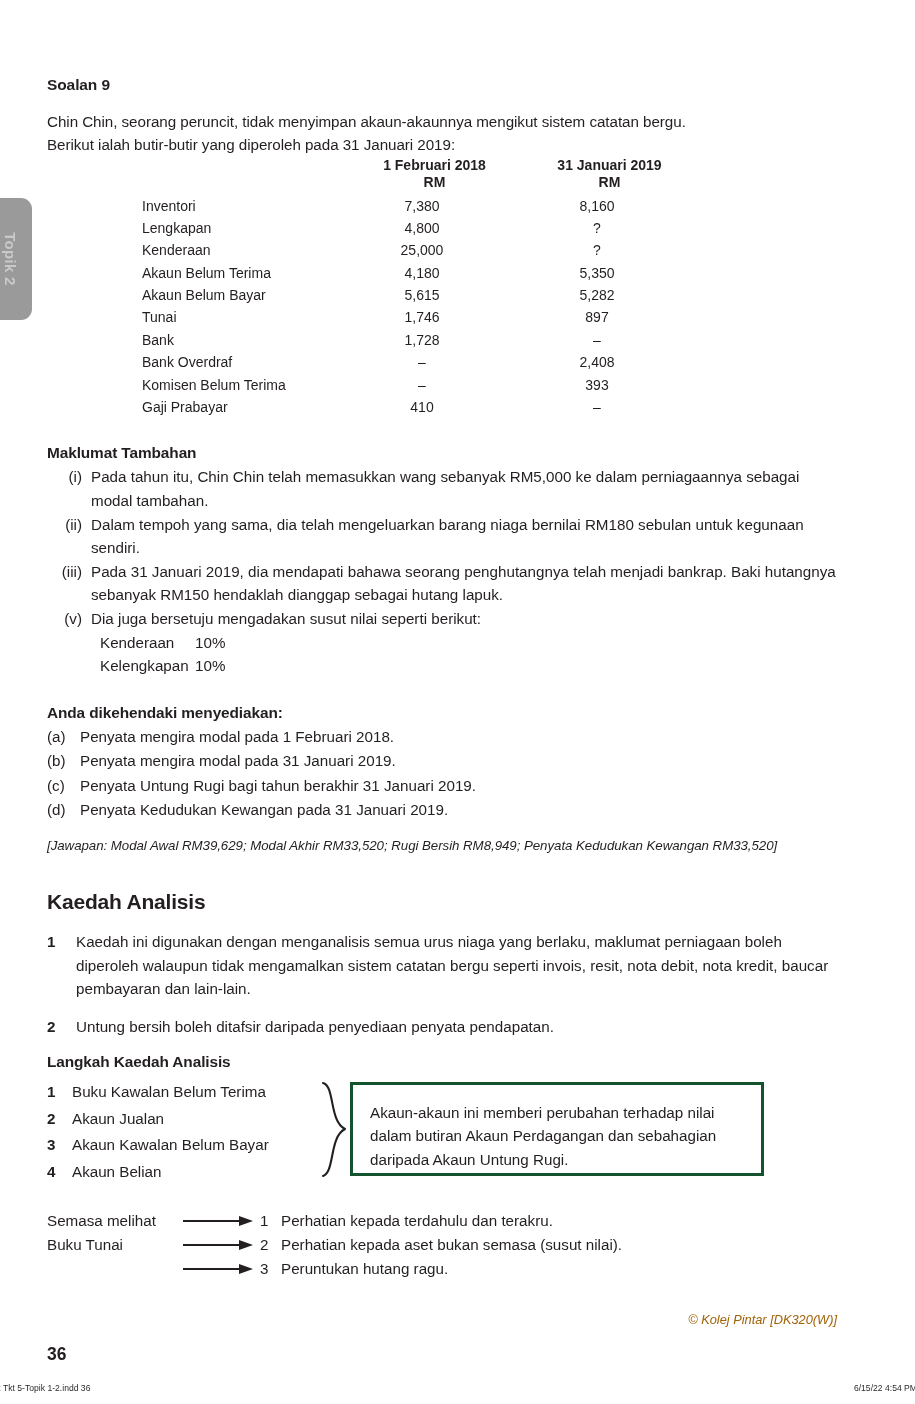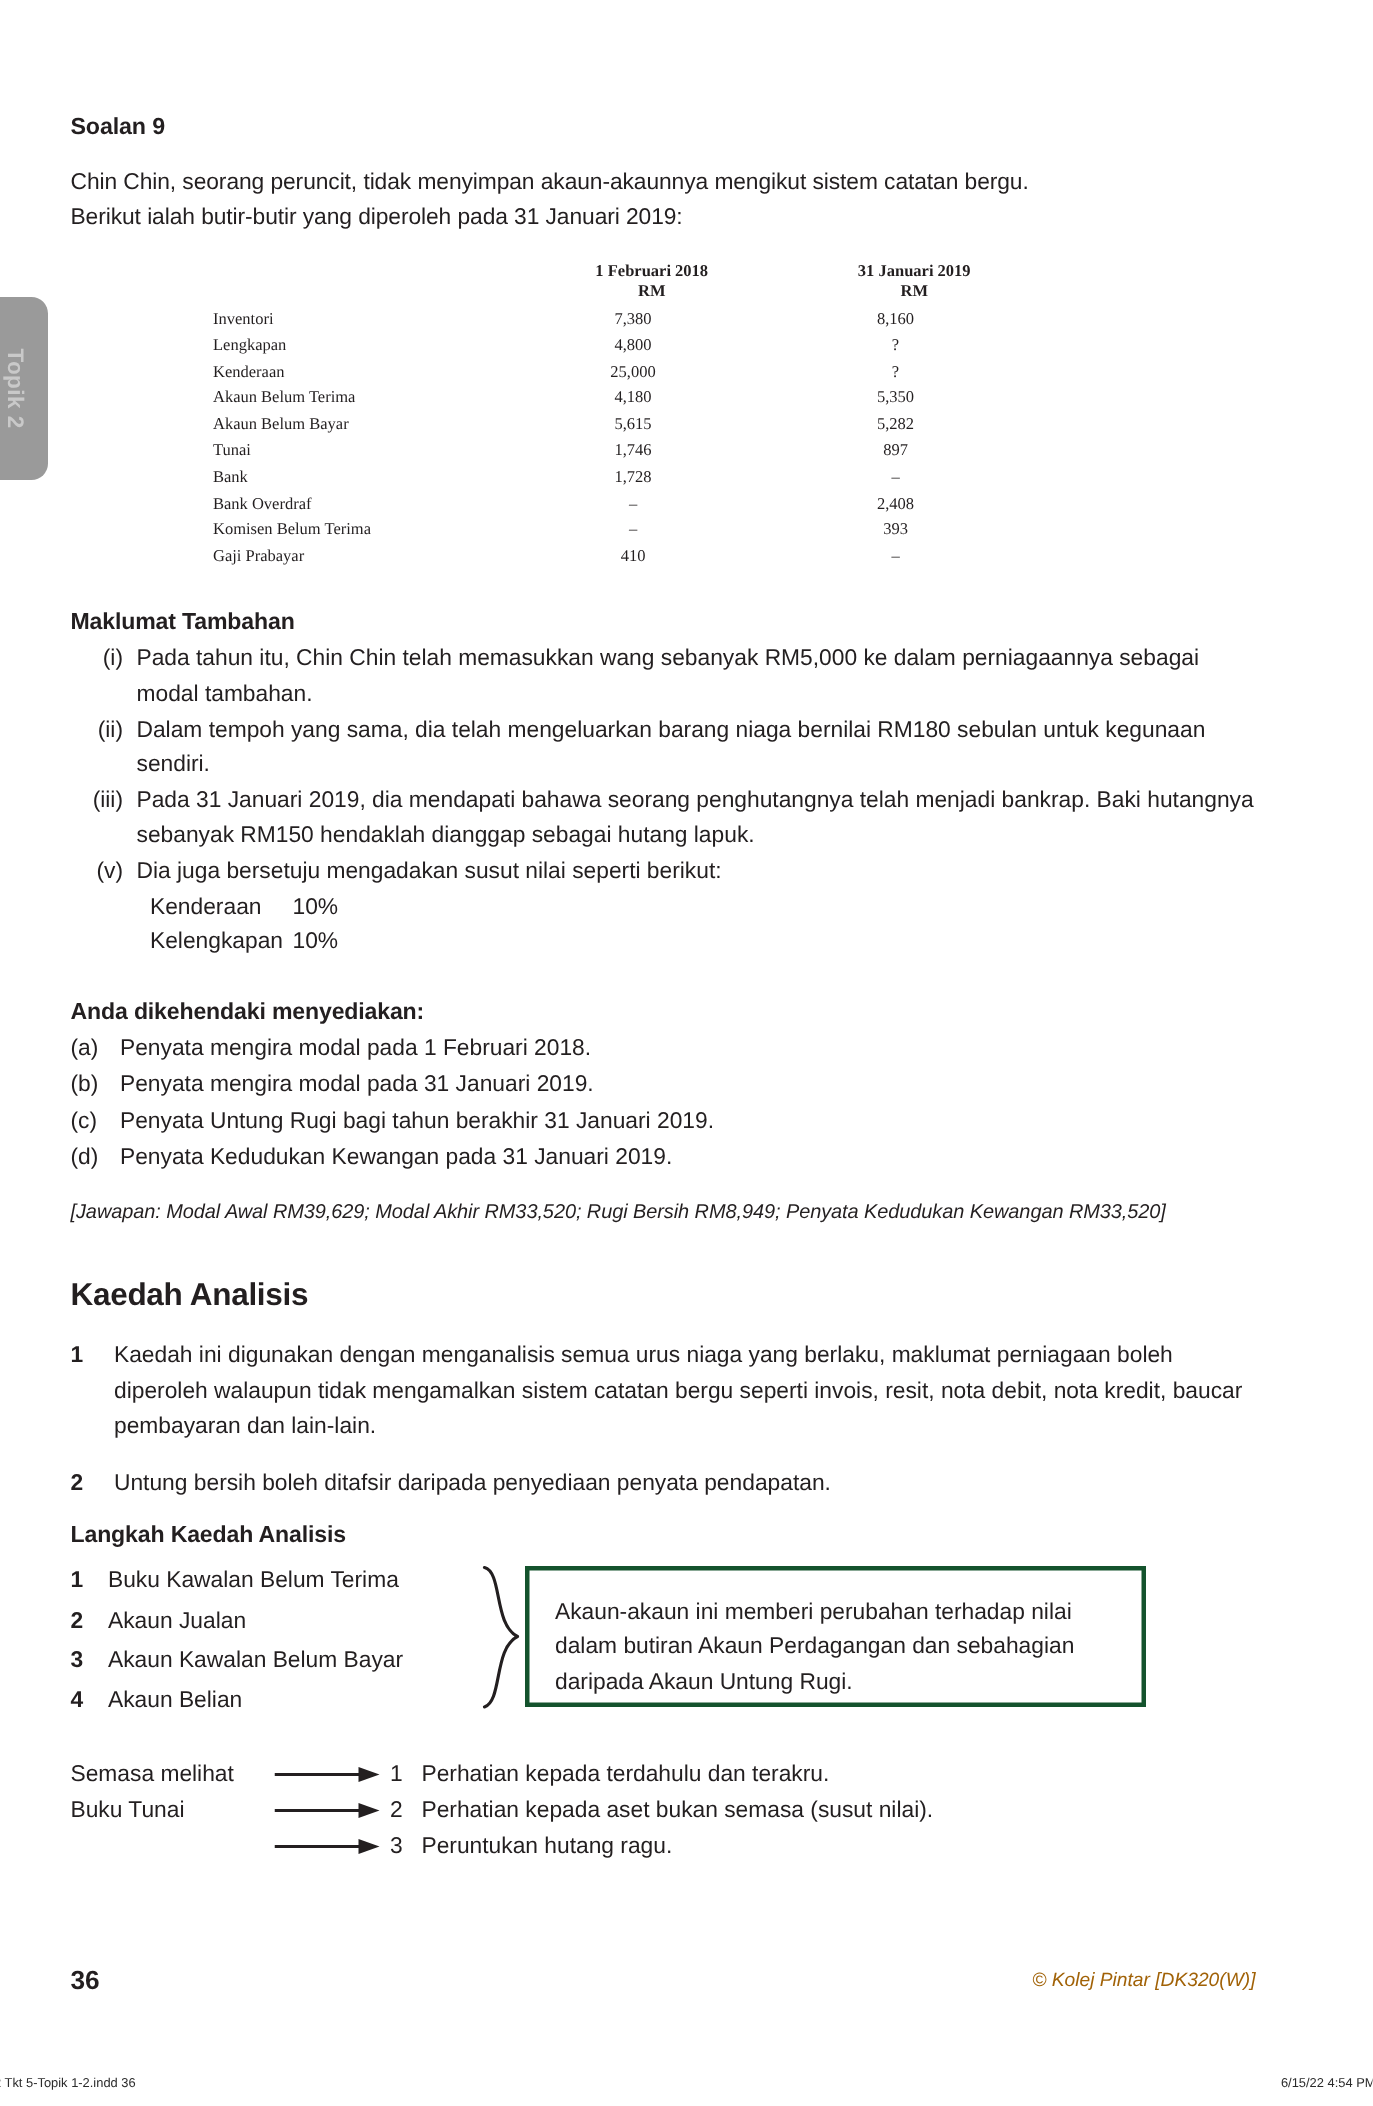--- a/index.html
+++ b/index.html
@@ -61,25 +61,23 @@
   }
   p.intro {
     margin: 0;
     font-size: 15.2px;
     line-height: 1.53;
     letter-spacing: -0.05px;
   }
 
   
   table.particulars {
-    margin-top: 18px;
     border-collapse: collapse;
     width: 650px;
-    font-size: 11px;
-    font-family: Liberation Serif, serif;
+    font-size: 14px;
   }
   table.particulars th,
   table.particulars td {
     padding: 0;
     font-weight: normal;
   }
   table.particulars thead th {
     font-weight: bold;
     text-align: center;
     padding-bottom: 1px;
@@ -270,21 +268,21 @@
   }
   .arrow-right .mk {
     width: 21px;
     flex: 0 0 21px;
   }
 
   
   .folio {
     position: absolute;
     left: 47px;
-    top: 1310px;
+    top: 1344px;
     font-size: 17.5px;
     font-weight: bold;
   }
   .credit {
     position: absolute;
     right: 78px;
     top: 1312px;
     font-size: 12.8px;
     font-style: italic;
     color: #a16207;

